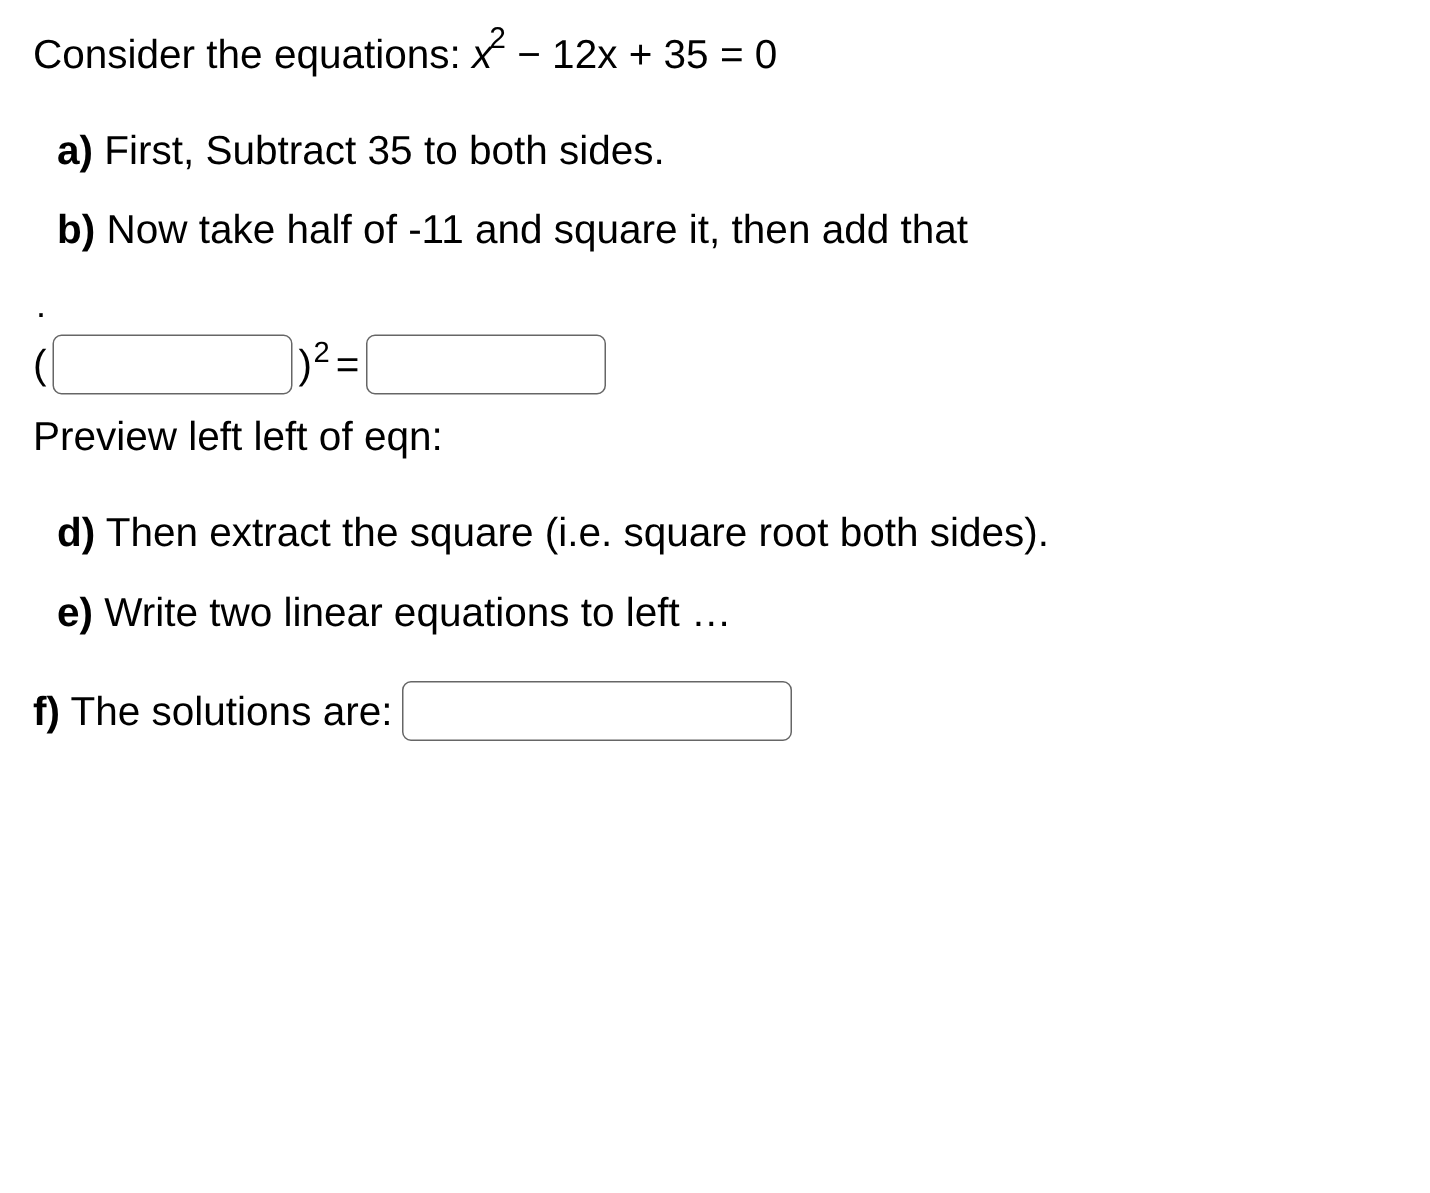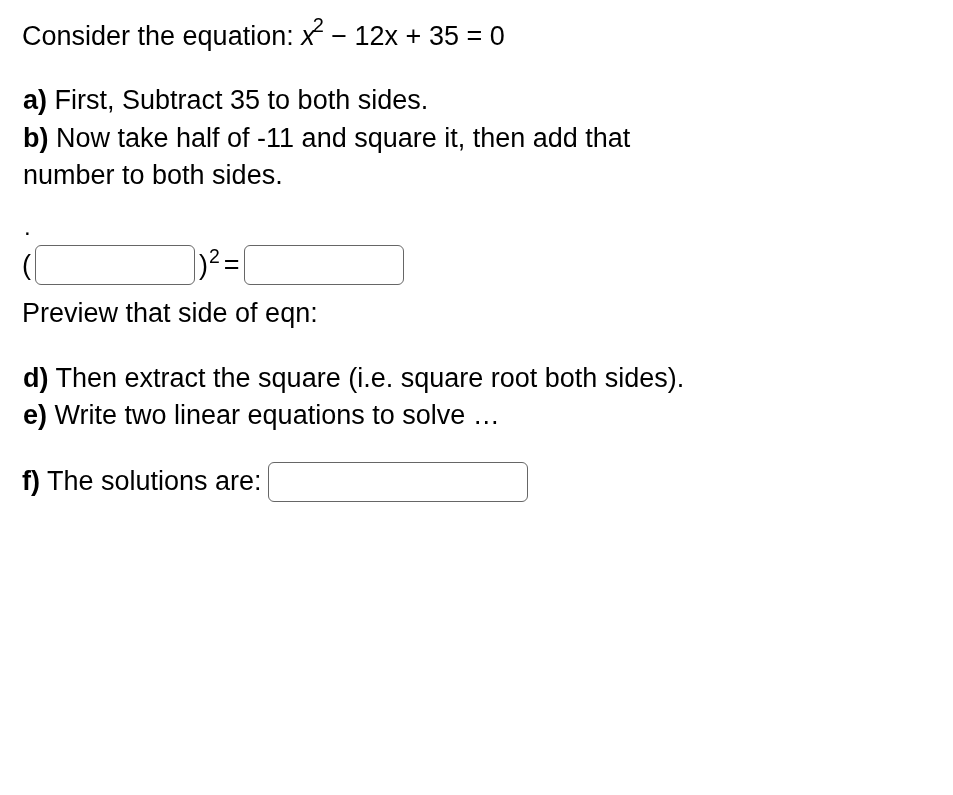--- a/index.html
+++ b/index.html
@@ -14,21 +14,21 @@
       line-height: 1.35;
     }
     .math {
       font-family: Liberation Sans, sans-serif;
     }
     .mi { font-style: italic; }
     .block {
       margin-bottom: 28px;
     }
     .step-line {
-      margin: 1px;
+      margin: 16px;
     }
     .tight {
       margin-bottom: 0;
     }
     .answer-input {
       display: inline-block;
       vertical-align: middle;
       border: 1.5px solid #666;
       border-radius: 6px;
       background: #fff;
@@ -71,60 +71,57 @@
     .f-line {
       display: flex;
       align-items: center;
       gap: 6px;
     }
   </style>
 </head>
 <body>
 
 <div class="block">
-  <span>Consider the equation: </span>
+  <span>Consider the equations: </span>
   <span class="math">
     <span class="mi">x</span><span class="supmath">2</span><span> − 12x + 35 = 0</span>
   </span>
 </div>
 
 <div class="block">
   <p class="step-line tight">
     <b>a)</b><span> First, Subtract 35 to both sides.</span>
   </p>
   <p class="step-line tight">
     <b>b)</b><span> Now take half of -11 and square it, then add that</span>
-  </p>
-  <p class="step-line">
-    <span>number to both sides.</span>
   </p>
 </div>
 
 <div class="block">
   <div class="dot">.</div>
 
   <div class="eqrow">
     <span>(</span>
     <input type="text" class="answer-input" style="">
     <span>
       <span>)</span><span class="sup">2</span>
     </span>
     <span> = </span>
     <input type="text" class="answer-input" style="">
   </div>
 
-  <div class="preview">Preview that side of eqn:</div>
+  <div class="preview">Preview left left of eqn:</div>
 </div>
 
 <div class="block">
   <p class="step-line tight">
     <b>d)</b><span> Then extract the square (i.e. square root both sides).</span>
   </p>
   <p class="step-line">
-    <b>e)</b><span> Write two linear equations to solve …</span>
+    <b>e)</b><span> Write two linear equations to left …</span>
   </p>
 </div>
 
 <div class="f-line">
   <span>
     <b>f)</b><span> The solutions are: </span>
   </span>
   <input type="text" class="answer-input wide" style="">
 </div>
 

